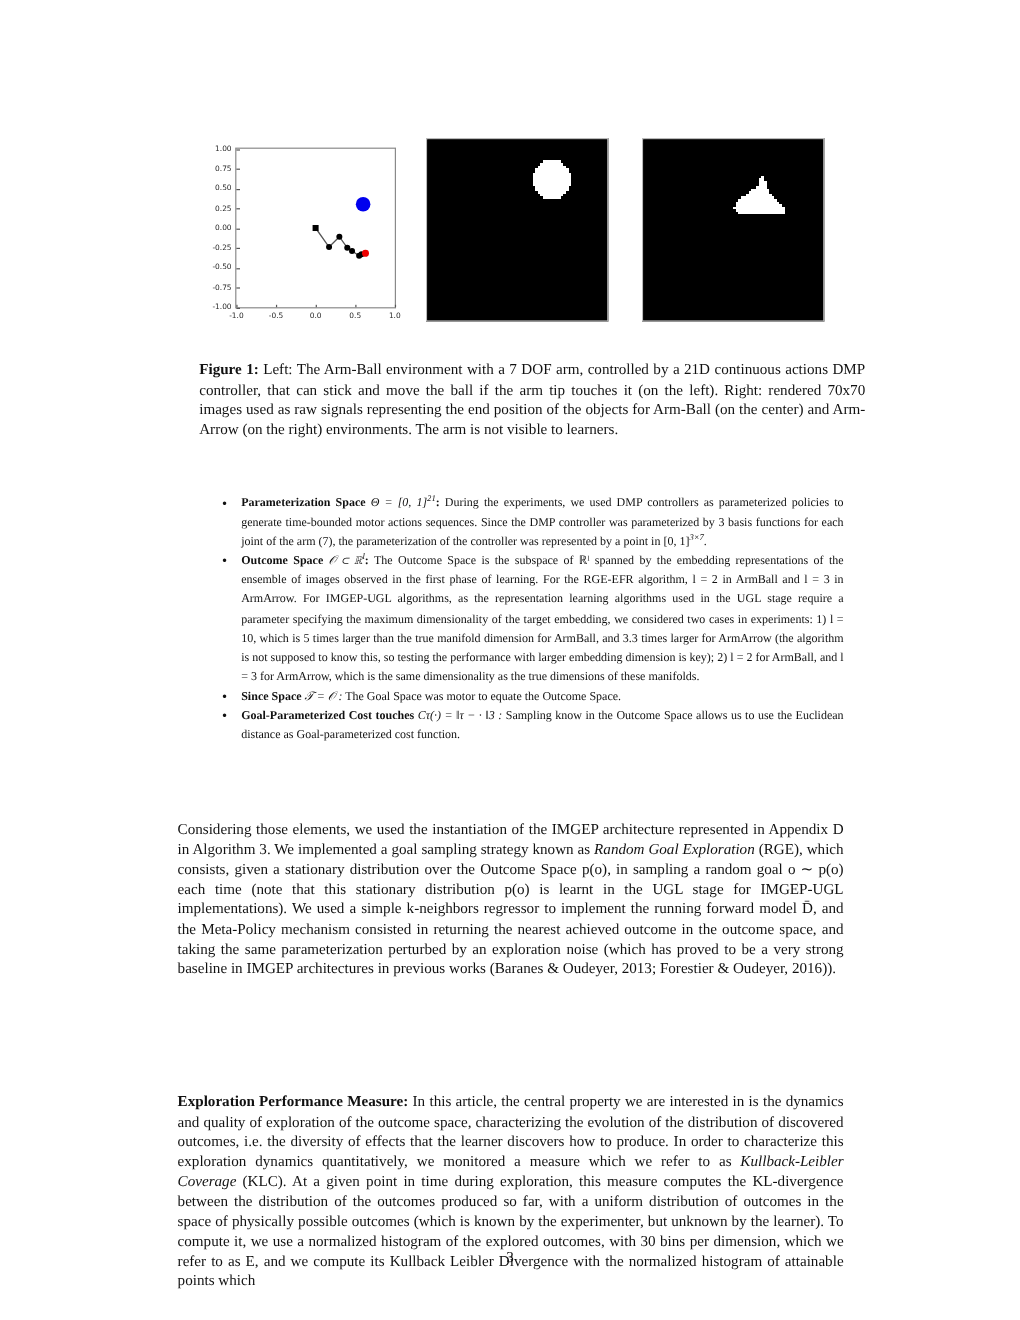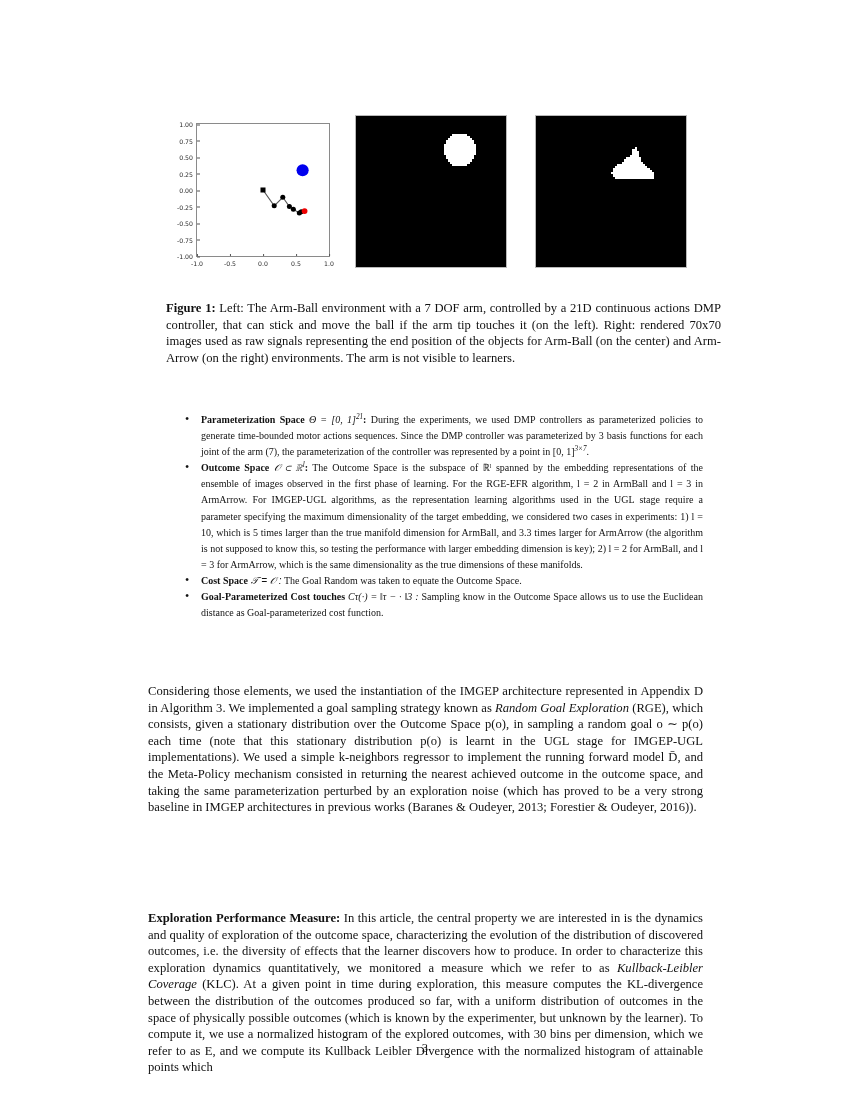--- a/index.html
+++ b/index.html
@@ -165,21 +165,21 @@
   .bullet::before {
     content: "\2022";
     position: absolute;
     left: 2px;
     top: -1px;
     font-size: 12px;
   }
   b { font-weight: bold; }
   i, .it { }
   .mathit { font-style: italic; font-family: "Liberation Serif", serif; }
-  .cal { font-style: italic; font-family: Liberation Sans, sans-serif; }
+  .cal { font-style: italic; font-family: Liberation Serif, serif; }
   sup { font-size: 0.72em; vertical-align: super; line-height: 0; }
 
   
   .body-para {
     position: absolute;
     left: 148px;
     width: 555px;
     font-size: 12.6px;
     line-height: 16.6px;
     text-align: justify;
@@ -296,21 +296,21 @@
 
     <div class="bullet">
       <b>Parameterization Space</b><span class="mathit"> Θ = [0, 1]</span><sup class="mathit">21</sup><b>:</b><span> During the experiments, we used DMP controllers as parameterized policies to generate time-bounded motor actions sequences. Since the DMP controller was parameterized by 3 basis functions for each joint of the arm (7), the parameterization of the controller was represented by a point in [0, 1]</span><sup class="mathit">3×7</sup><span>.</span>
     </div>
 
     <div class="bullet">
       <b>Outcome Space</b><span class="cal"> 𝒪 ⊂ ℝ</span><sup class="mathit">l</sup><b>:</b><span> The Outcome Space is the subspace of ℝˡ spanned by the embedding representations of the ensemble of images observed in the first phase of learning. For the RGE-EFR algorithm, l = 2 in ArmBall and l = 3 in ArmArrow. For IMGEP-UGL algorithms, as the representation learning algorithms used in the UGL stage require a parameter specifying the maximum dimensionality of the target embedding, we considered two cases in experiments: 1) l = 10, which is 5 times larger than the true manifold dimension for ArmBall, and 3.3 times larger for ArmArrow (the algorithm is not supposed to know this, so testing the performance with larger embedding dimension is key); 2) l = 2 for ArmBall, and l = 3 for ArmArrow, which is the same dimensionality as the true dimensions of these manifolds.</span>
     </div>
 
     <div class="bullet">
-      <b>Cost Space</b><span class="cal"> 𝒯 = 𝒪 :</span><span> The Goal Random was taken to equate the Outcome Space.</span>
+      <b>Since Space</b><span class="cal"> 𝒯 = 𝒪 :</span><span> The Goal Space was motor to equate the Outcome Space.</span>
     </div>
 
     <div class="bullet">
       <b>Goal-Parameterized Cost touches</b><span class="mathit"> Cτ(·) = ‖τ − · ‖3 :</span><span> Sampling know in the Outcome Space allows us to use the Euclidean distance as Goal-parameterized cost function.</span>
     </div>
   </div>
 
   <div class="body-para para-1">
     <span>Considering those elements, we used the instantiation of the IMGEP architecture represented in Appendix D in Algorithm 3. We implemented a goal sampling strategy known as </span><i>Random Goal Exploration</i><span> (RGE), which consists, given a stationary distribution over the Outcome Space p(o), in sampling a random goal o ∼ p(o) each time (note that this stationary distribution p(o) is learnt in the UGL stage for IMGEP-UGL implementations). We used a simple k-neighbors regressor to implement the running forward model D̄, and the Meta-Policy mechanism consisted in returning the nearest achieved outcome in the outcome space, and taking the same parameterization perturbed by an exploration noise (which has proved to be a very strong baseline in IMGEP architectures in previous works (Baranes &amp; Oudeyer, 2013; Forestier &amp; Oudeyer, 2016)).</span>
   </div>

